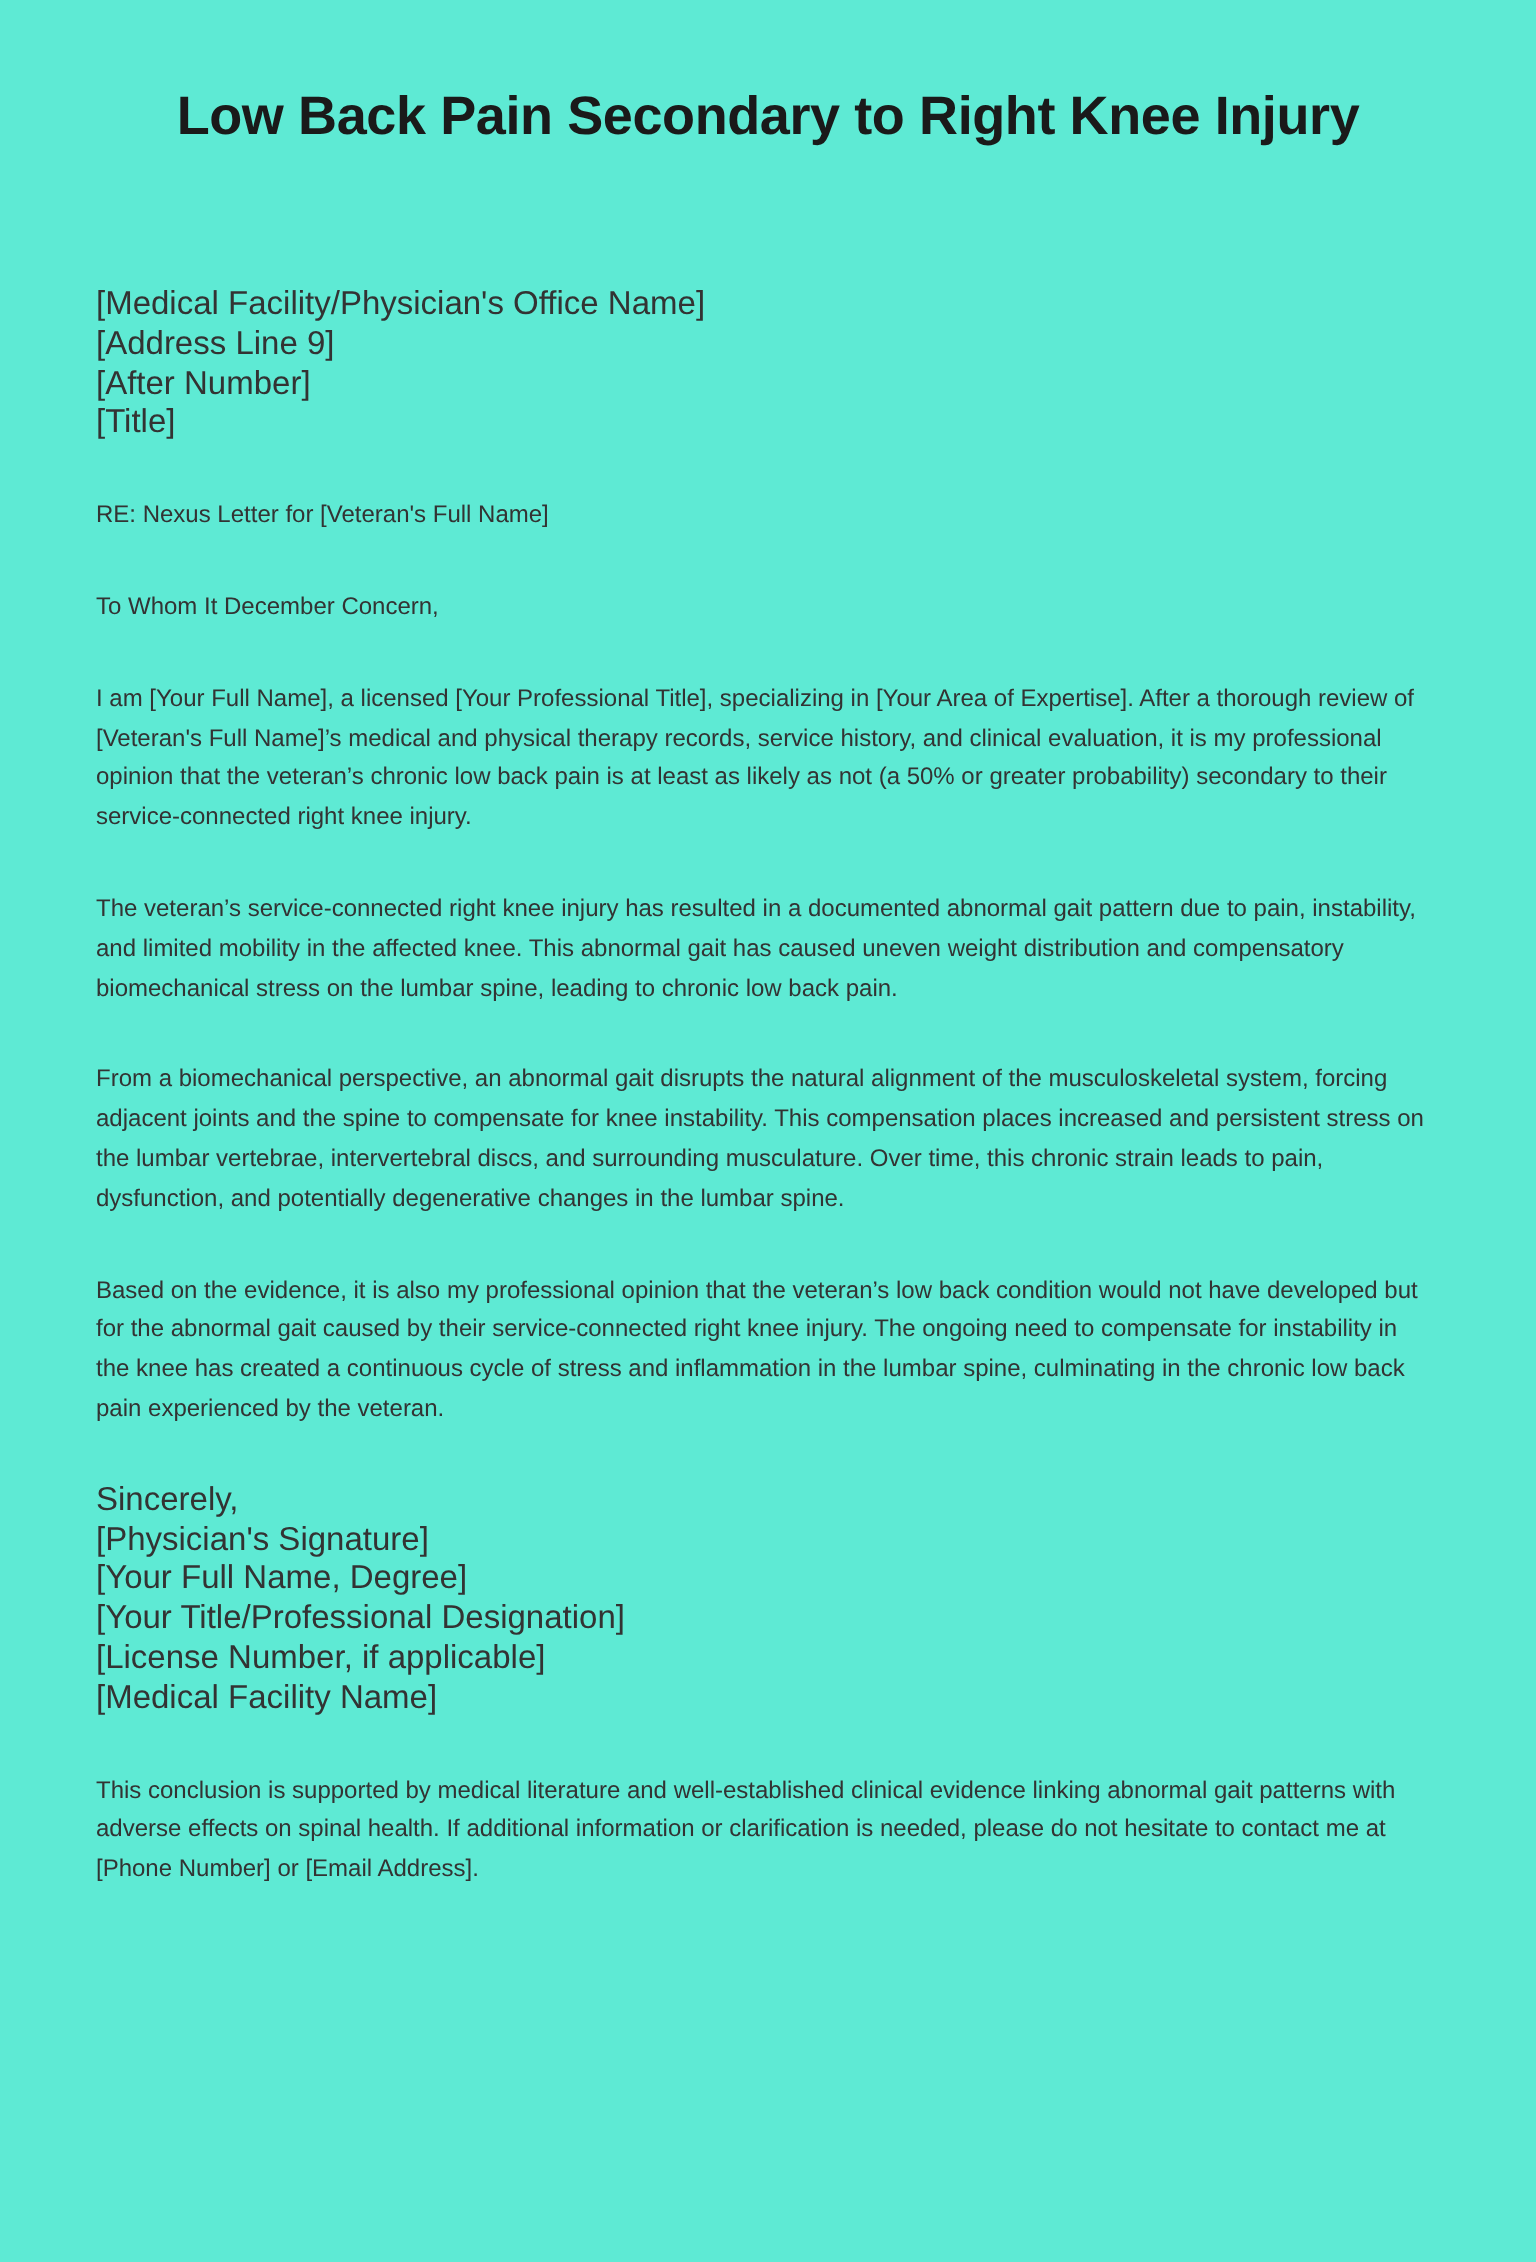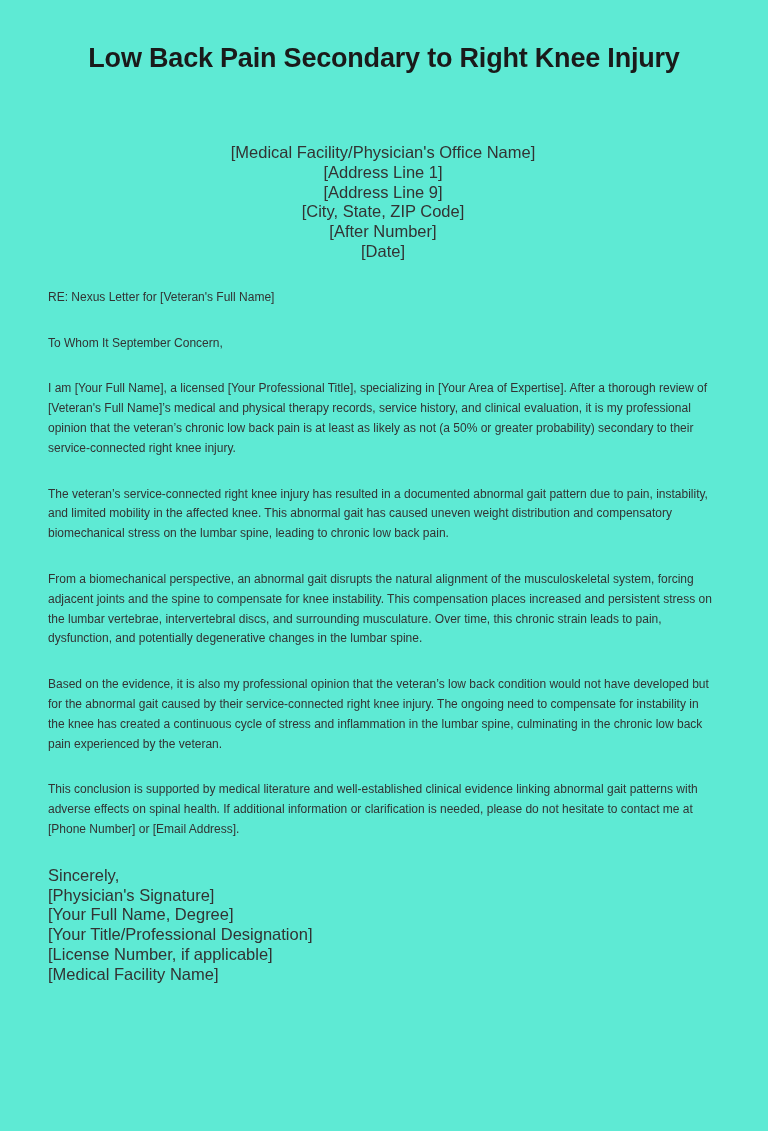--- a/index.html
+++ b/index.html
@@ -54,72 +54,70 @@
     color: #333333;
     white-space: pre-wrap;
   }
   .para {
     font-size: 12px;
     line-height: 19.8px;
     color: #333333;
     margin: 0;
     text-align: left;
   }
-  .addr-block .line { display: block; text-align: center; }
+  .addr-block .line { display: block; }
   .sign-block .line { display: block; }
 </style>
 </head>
 <body>
 
 <div class="page">
 
   <h1 class="doc-title">Low Back Pain Secondary to Right Knee Injury</h1>
 
   <div class="letter-body">
 
     <div class="block addr-block">
       <span class="line">[Medical Facility/Physician's Office Name]</span>
-      <span class="line">[Address Line 1]</span>
       <span class="line">[Address Line 9]</span>
-      <span class="line">[City, State, ZIP Code]</span>
       <span class="line">[After Number]</span>
-      <span class="line">[Date]</span>
+      <span class="line">[Title]</span>
     </div>
 
     <div class="block">
       <p class="para">RE: Nexus Letter for [Veteran's Full Name]</p>
     </div>
 
     <div class="block">
-      <p class="para">To Whom It September Concern,</p>
+      <p class="para">To Whom It December Concern,</p>
     </div>
 
     <div class="block">
       <p class="para">I am [Your Full Name], a licensed [Your Professional Title], specializing in [Your Area of Expertise]. After a thorough review of [Veteran's Full Name]’s medical and physical therapy records, service history, and clinical evaluation, it is my professional opinion that the veteran’s chronic low back pain is at least as likely as not (a 50% or greater probability) secondary to their service-connected right knee injury.</p>
     </div>
 
     <div class="block">
       <p class="para">The veteran’s service-connected right knee injury has resulted in a documented abnormal gait pattern due to pain, instability, and limited mobility in the affected knee. This abnormal gait has caused uneven weight distribution and compensatory biomechanical stress on the lumbar spine, leading to chronic low back pain.</p>
     </div>
 
     <div class="block">
       <p class="para">From a biomechanical perspective, an abnormal gait disrupts the natural alignment of the musculoskeletal system, forcing adjacent joints and the spine to compensate for knee instability. This compensation places increased and persistent stress on the lumbar vertebrae, intervertebral discs, and surrounding musculature. Over time, this chronic strain leads to pain, dysfunction, and potentially degenerative changes in the lumbar spine.</p>
     </div>
 
     <div class="block">
       <p class="para">Based on the evidence, it is also my professional opinion that the veteran’s low back condition would not have developed but for the abnormal gait caused by their service-connected right knee injury. The ongoing need to compensate for instability in the knee has created a continuous cycle of stress and inflammation in the lumbar spine, culminating in the chronic low back pain experienced by the veteran.</p>
     </div>
 
-    <div class="block">
-      <p class="para">This conclusion is supported by medical literature and well-established clinical evidence linking abnormal gait patterns with adverse effects on spinal health. If additional information or clarification is needed, please do not hesitate to contact me at [Phone Number] or [Email Address].</p>
-    </div>
-
     <div class="block sign-block">
       <span class="line">Sincerely,</span>
       <span class="line">[Physician's Signature]</span>
       <span class="line">[Your Full Name, Degree]</span>
       <span class="line">[Your Title/Professional Designation]</span>
       <span class="line">[License Number, if applicable]</span>
       <span class="line">[Medical Facility Name]</span>
     </div>
 
+    <div class="block">
+      <p class="para">This conclusion is supported by medical literature and well-established clinical evidence linking abnormal gait patterns with adverse effects on spinal health. If additional information or clarification is needed, please do not hesitate to contact me at [Phone Number] or [Email Address].</p>
+    </div>
+
   </div>
 </div>
 
 </body></html>

